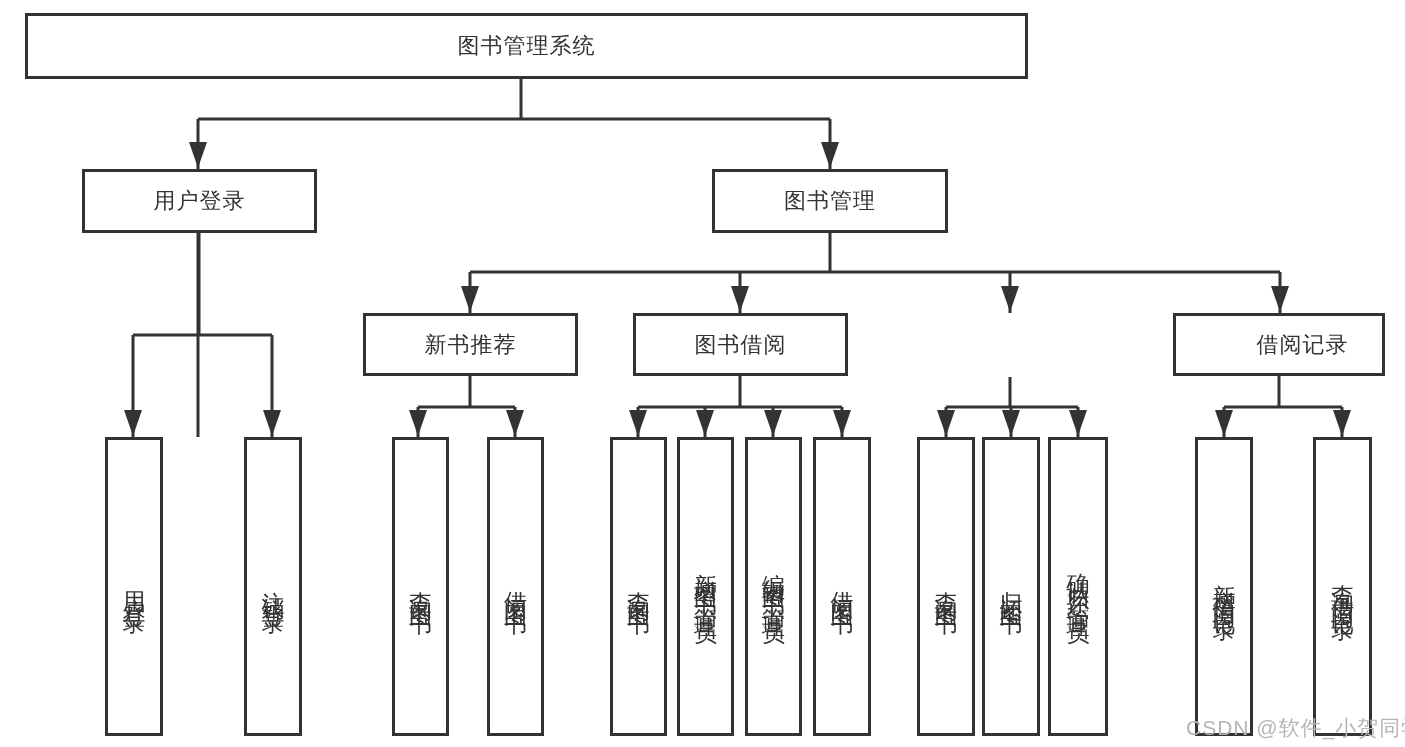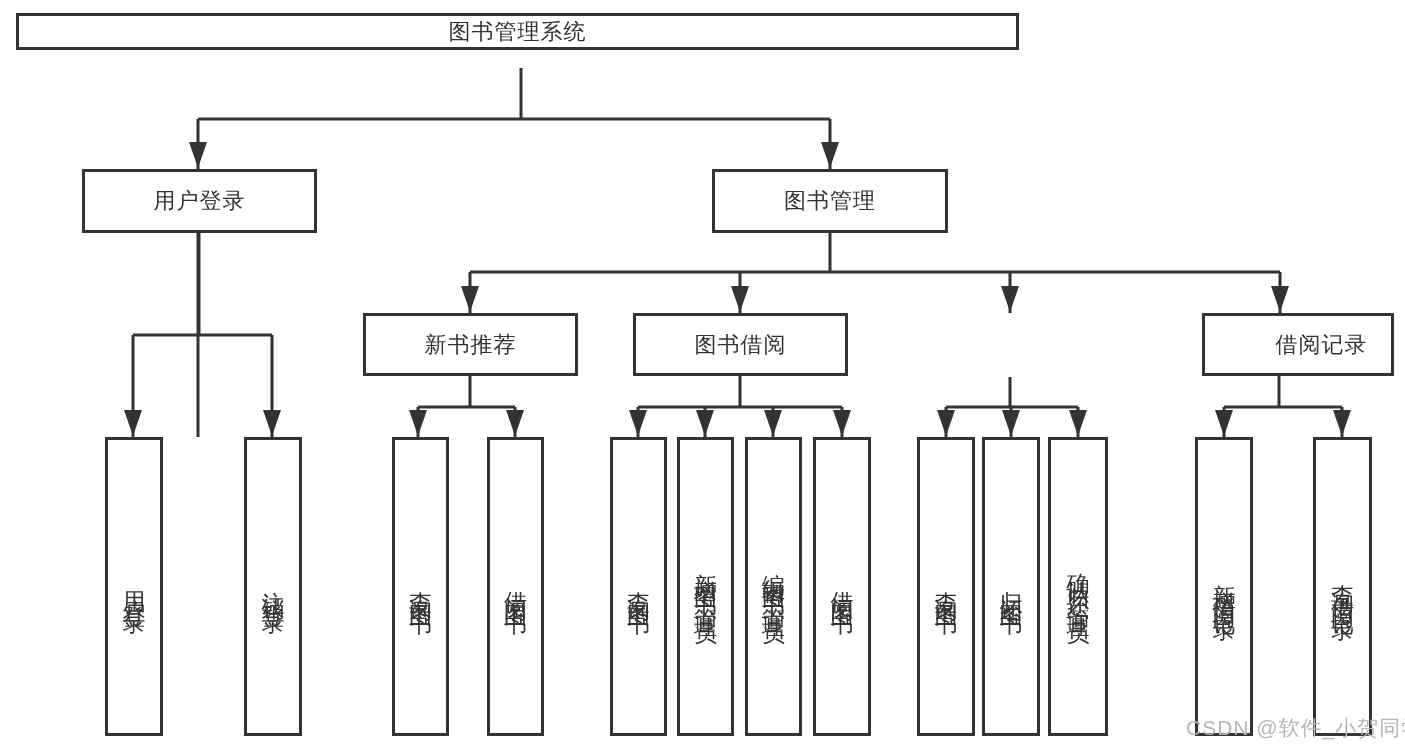--- a/index.html
+++ b/index.html
@@ -34,21 +34,21 @@
     white-space: nowrap;
   }
   .leaf .vlabel {
     writing-mode: vertical-rl;
     text-orientation: mixed;
     font-size: 23px;
     letter-spacing: 7px;
     line-height: 1;
     white-space: nowrap;
   }
-  .lvl1 { left: 16px;  top: 13px;  width: 1003px; height: 37px; }
+  .lvl1 { left: 25px;  top: 13px;  width: 1003px; height: 66px; }
   .watermark {
     position: absolute;
     left: 1186px;
     top: 714px;
     font-size: 21px;
     letter-spacing: 1px;
     color: var(--color-watermark, #b5b5b5);
     white-space: nowrap;
   }
 </style>
@@ -107,21 +107,21 @@
   <div class="box" style="left:712px; top:169px; width:236px; height:64px;">
     <span class="hlabel">图书管理</span>
   </div>
 
   <div class="box" style="left:363px; top:313px; width:215px; height:63px;">
     <span class="hlabel">新书推荐</span>
   </div>
   <div class="box" style="left:633px; top:313px; width:215px; height:63px;">
     <span class="hlabel">图书借阅</span>
   </div>
-  <div class="box" style="left:1202px; top:313px; width:192px; height:63px;padding-left:47px;">
+  <div class="box" style="left:1173px; top:313px; width:212px; height:63px;padding-left:47px;">
     <span class="hlabel">借阅记录</span>
   </div>
 
   <div class="box leaf" style="left:105px; top:437px; width:58px; height:299px;">
     <span class="vlabel">用户登录</span>
   </div>
   <div class="box leaf" style="left:244px; top:437px; width:58px; height:299px;">
     <span class="vlabel">注销登录</span>
   </div>
 

